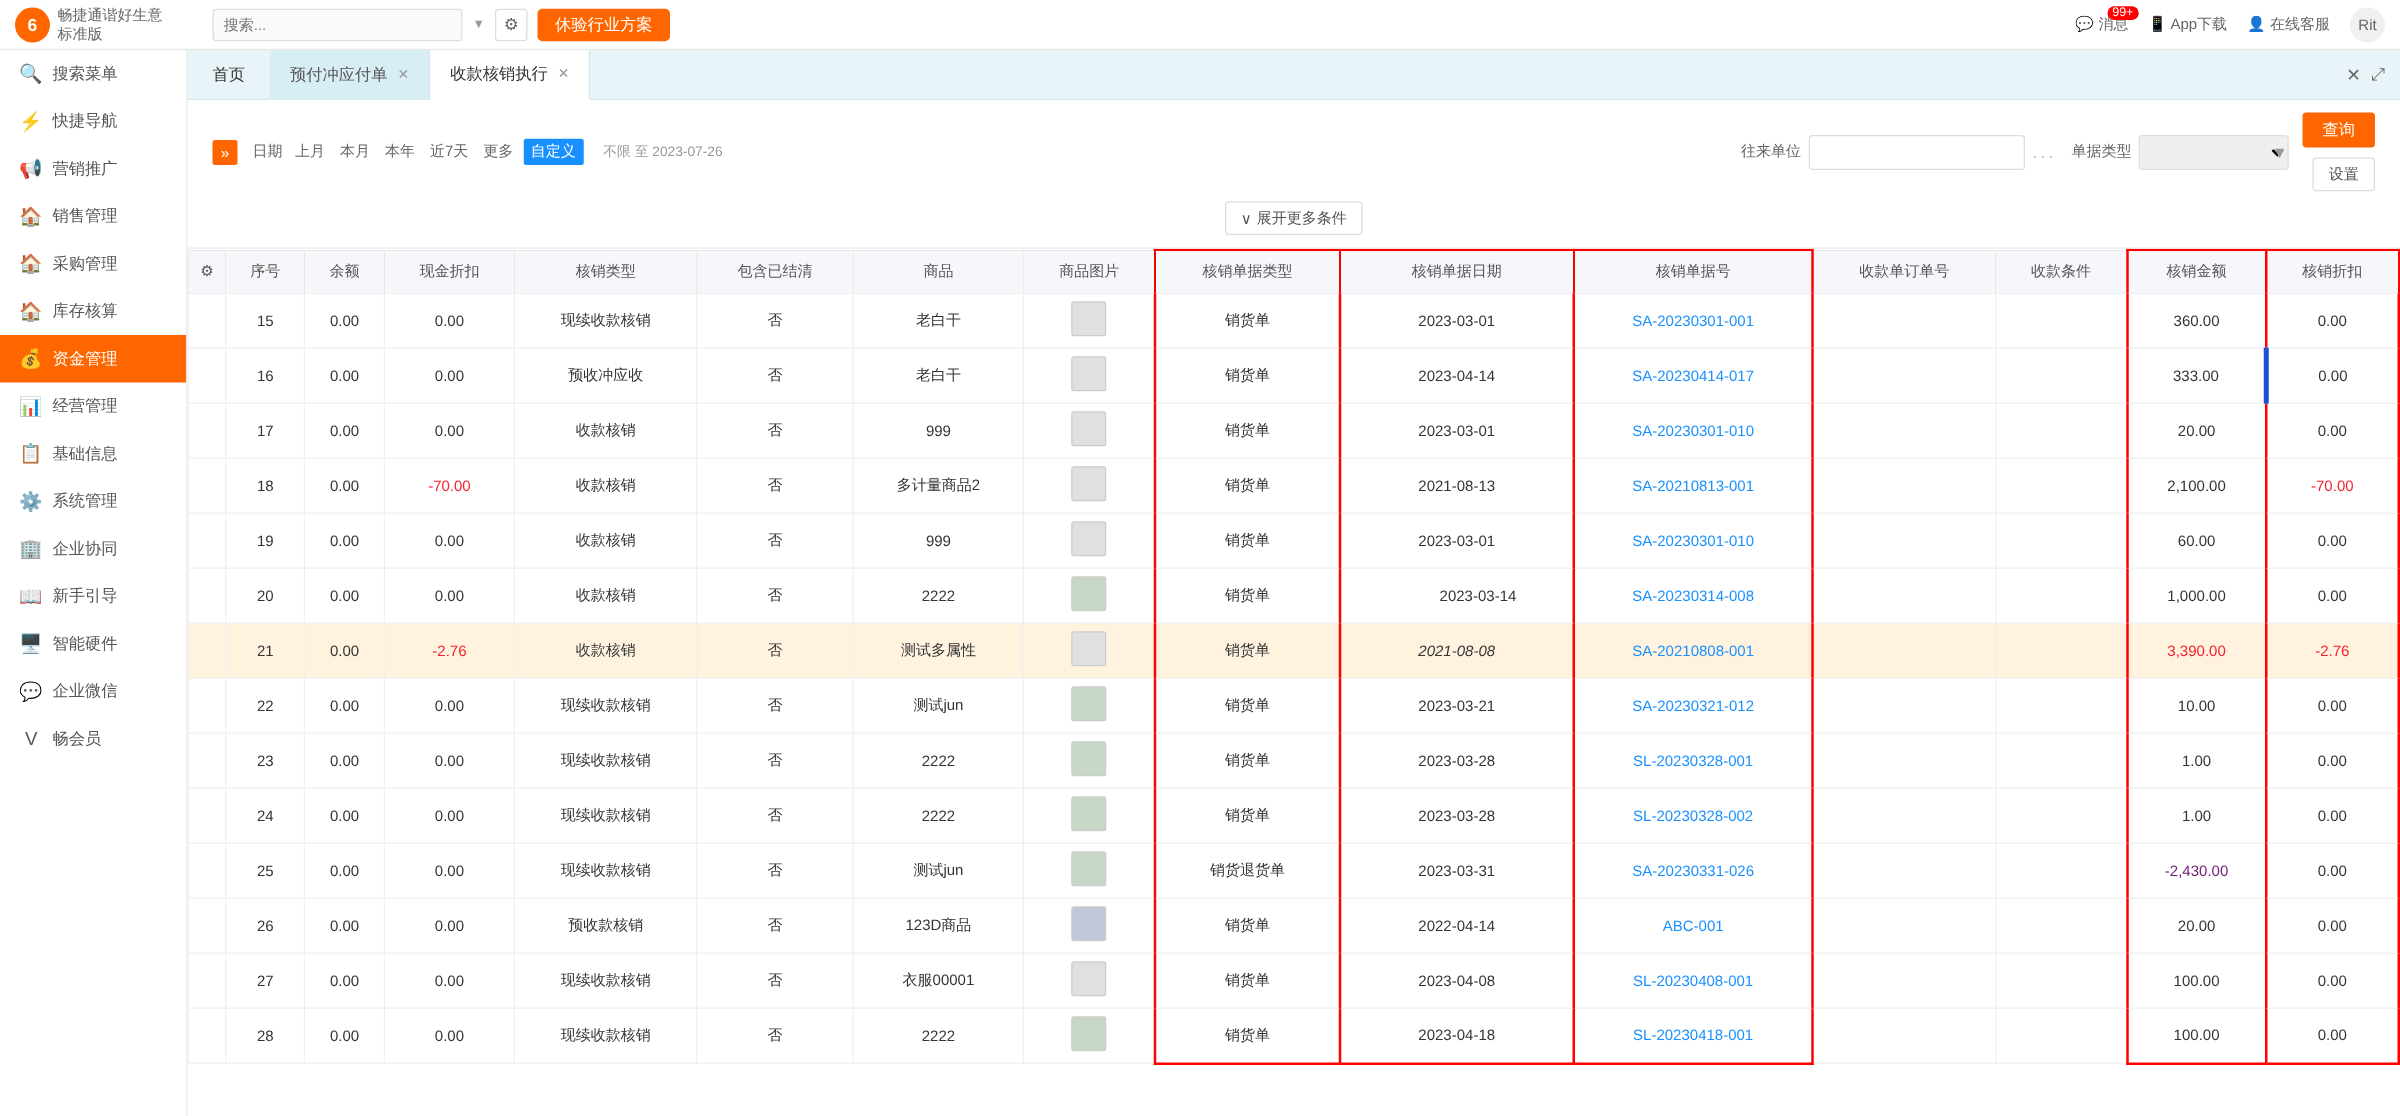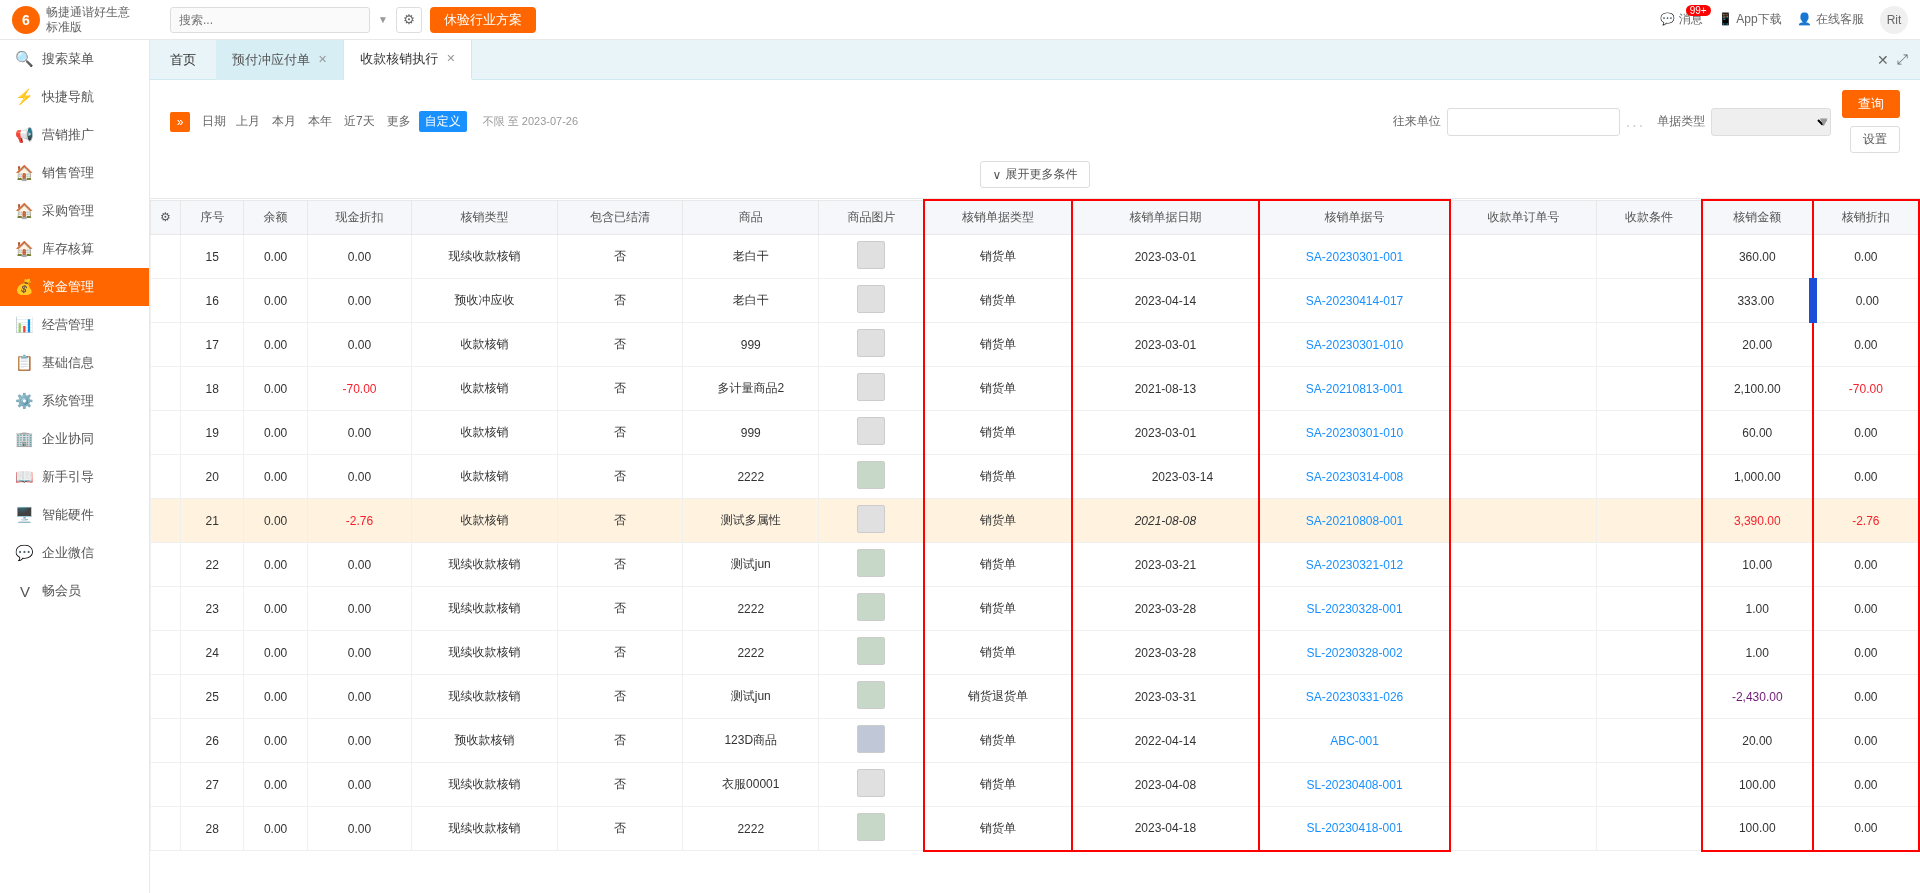--- a/index.html
+++ b/index.html
@@ -286,21 +286,21 @@
       <td style="">0.00</td>
       <td>预收冲应收</td>
       <td>否</td>
       <td>老白干</td>
       <td><span class="img-placeholder"></span></td>
       <td style="border-left:2px solid red;border-right:2px solid red;">销货单</td>
       <td style="border-right:2px solid red;">2023-04-14</td>
       <td style="border-right:2px solid red;"><a class="link-text">SA-20230414-017</a></td>
       <td></td>
       <td></td>
-      <td style="border-left:2px solid red;border-right:8px solid #1d4ed8;margin-left:28px;">333.00</td>
+      <td style="border-left:2px solid red;border-right:4px solid #1d4ed8;margin-left:28px;">333.00</td>
       <td style="border-right:2px solid red;">0.00</td>
     </tr>
               <tr>
       <td></td>
       <td>17</td>
       <td>0.00</td>
       <td style="">0.00</td>
       <td>收款核销</td>
       <td>否</td>
       <td>999</td>

